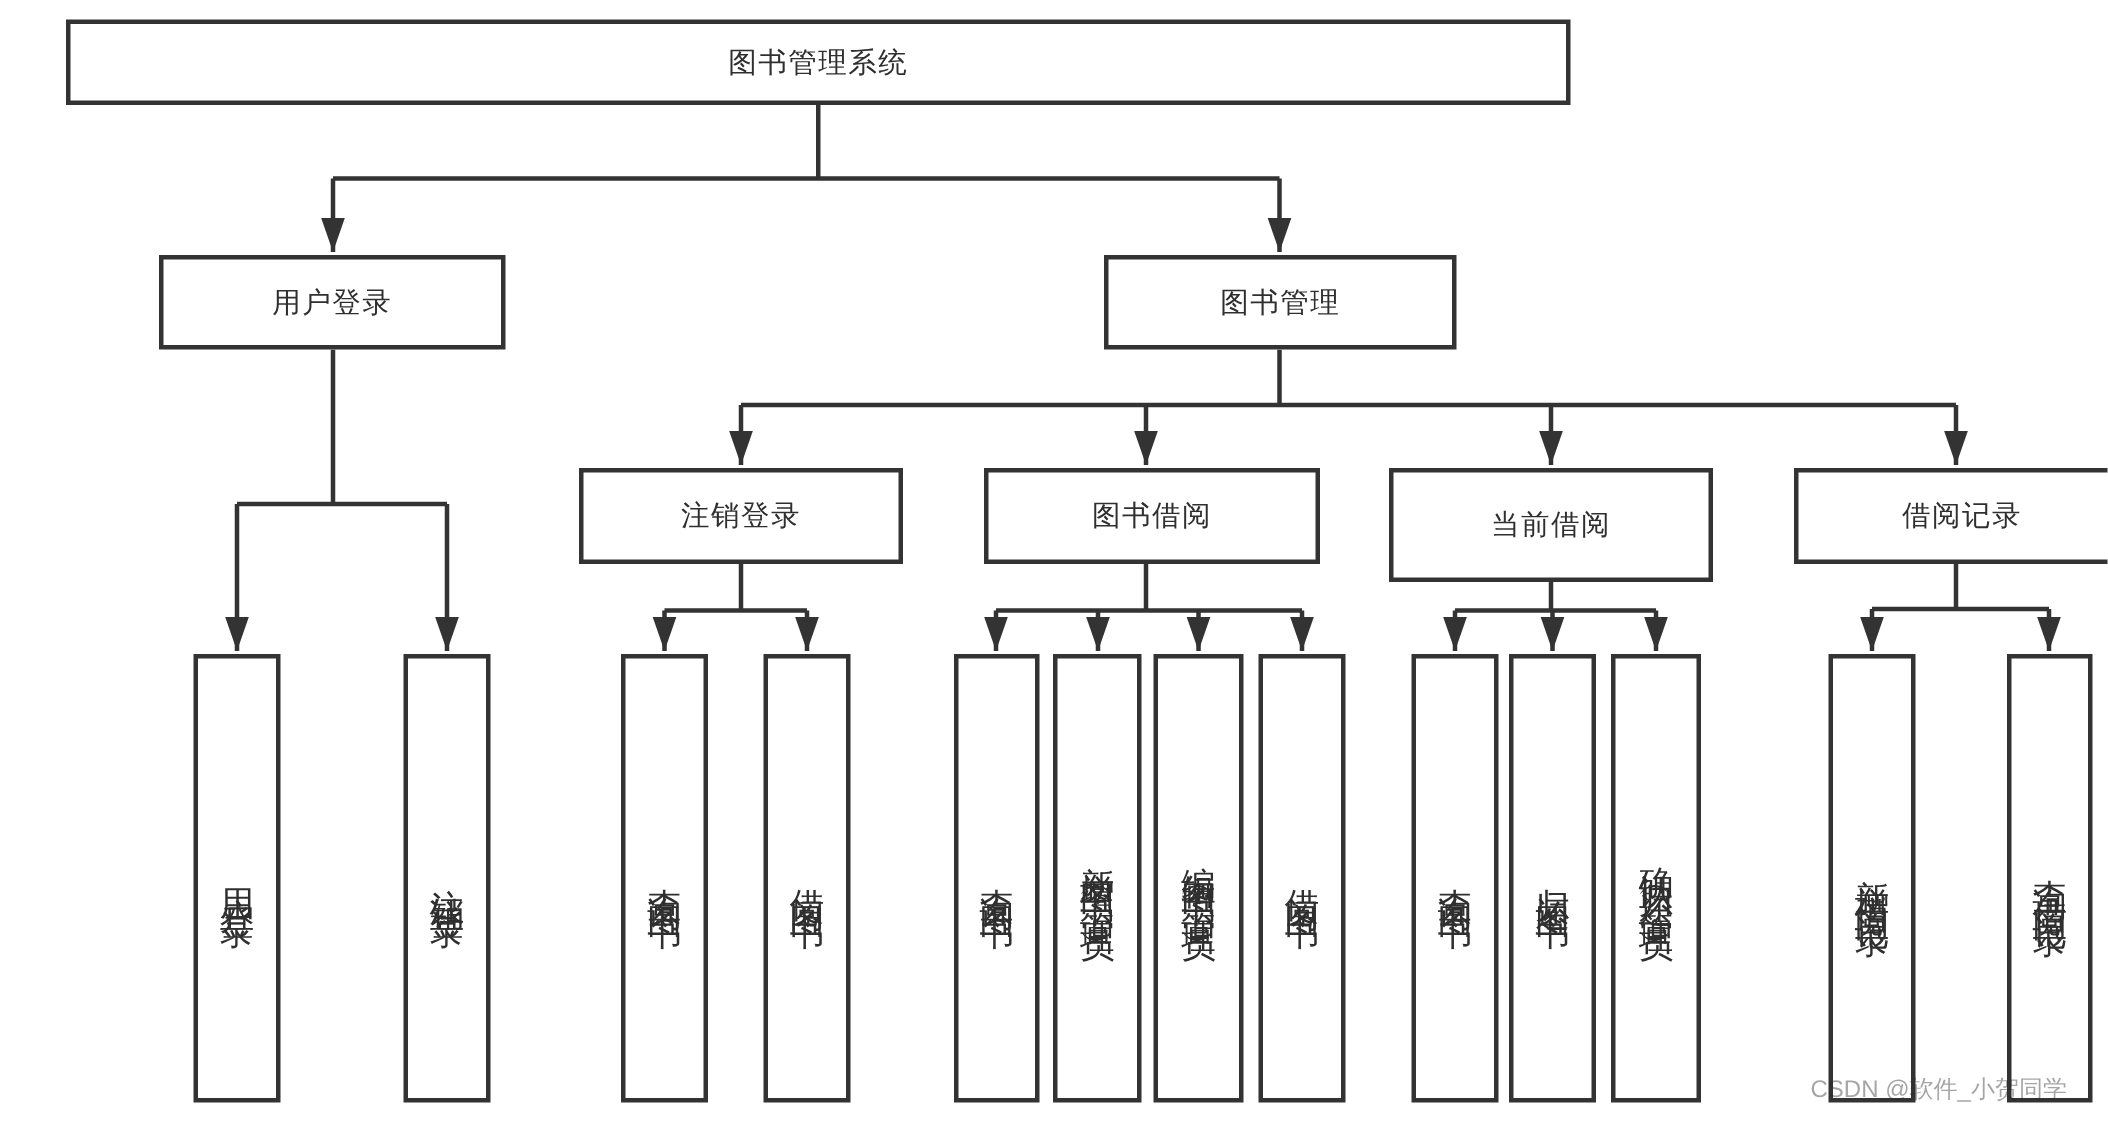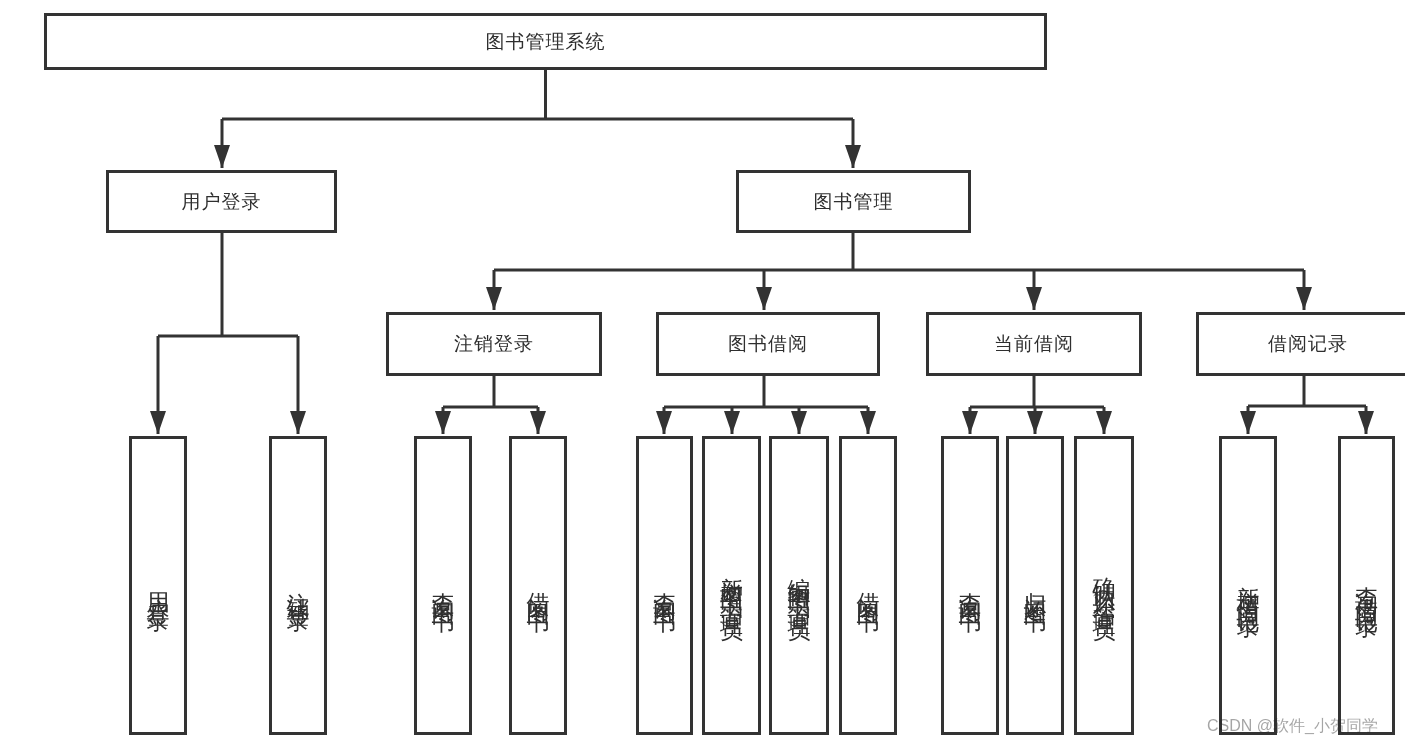--- a/index.html
+++ b/index.html
@@ -123,21 +123,21 @@
   <div class="box h" style="left:712px;top:170px;width:235px;height:63px">
     <span>图书管理</span>
   </div>
 
   <div class="box h" style="left:362px;top:312px;width:216px;height:64px">
     <span>注销登录</span>
   </div>
   <div class="box h" style="left:632px;top:312px;width:224px;height:64px">
     <span>图书借阅</span>
   </div>
-  <div class="box h" style="left:902px;top:312px;width:216px;height:64px">
+  <div class="box h" style="left:902px;top:312px;width:216px;height:76px">
     <span>当前借阅</span>
   </div>
   <div class="box h" style="left:1172px;top:312px;width:224px;height:64px">
     <span>借阅记录</span>
   </div>
 
   <div class="box v" style="left:105px;width:58px">
     <span>用户登录</span>
   </div>
   <div class="box v" style="left:245px;width:58px">

